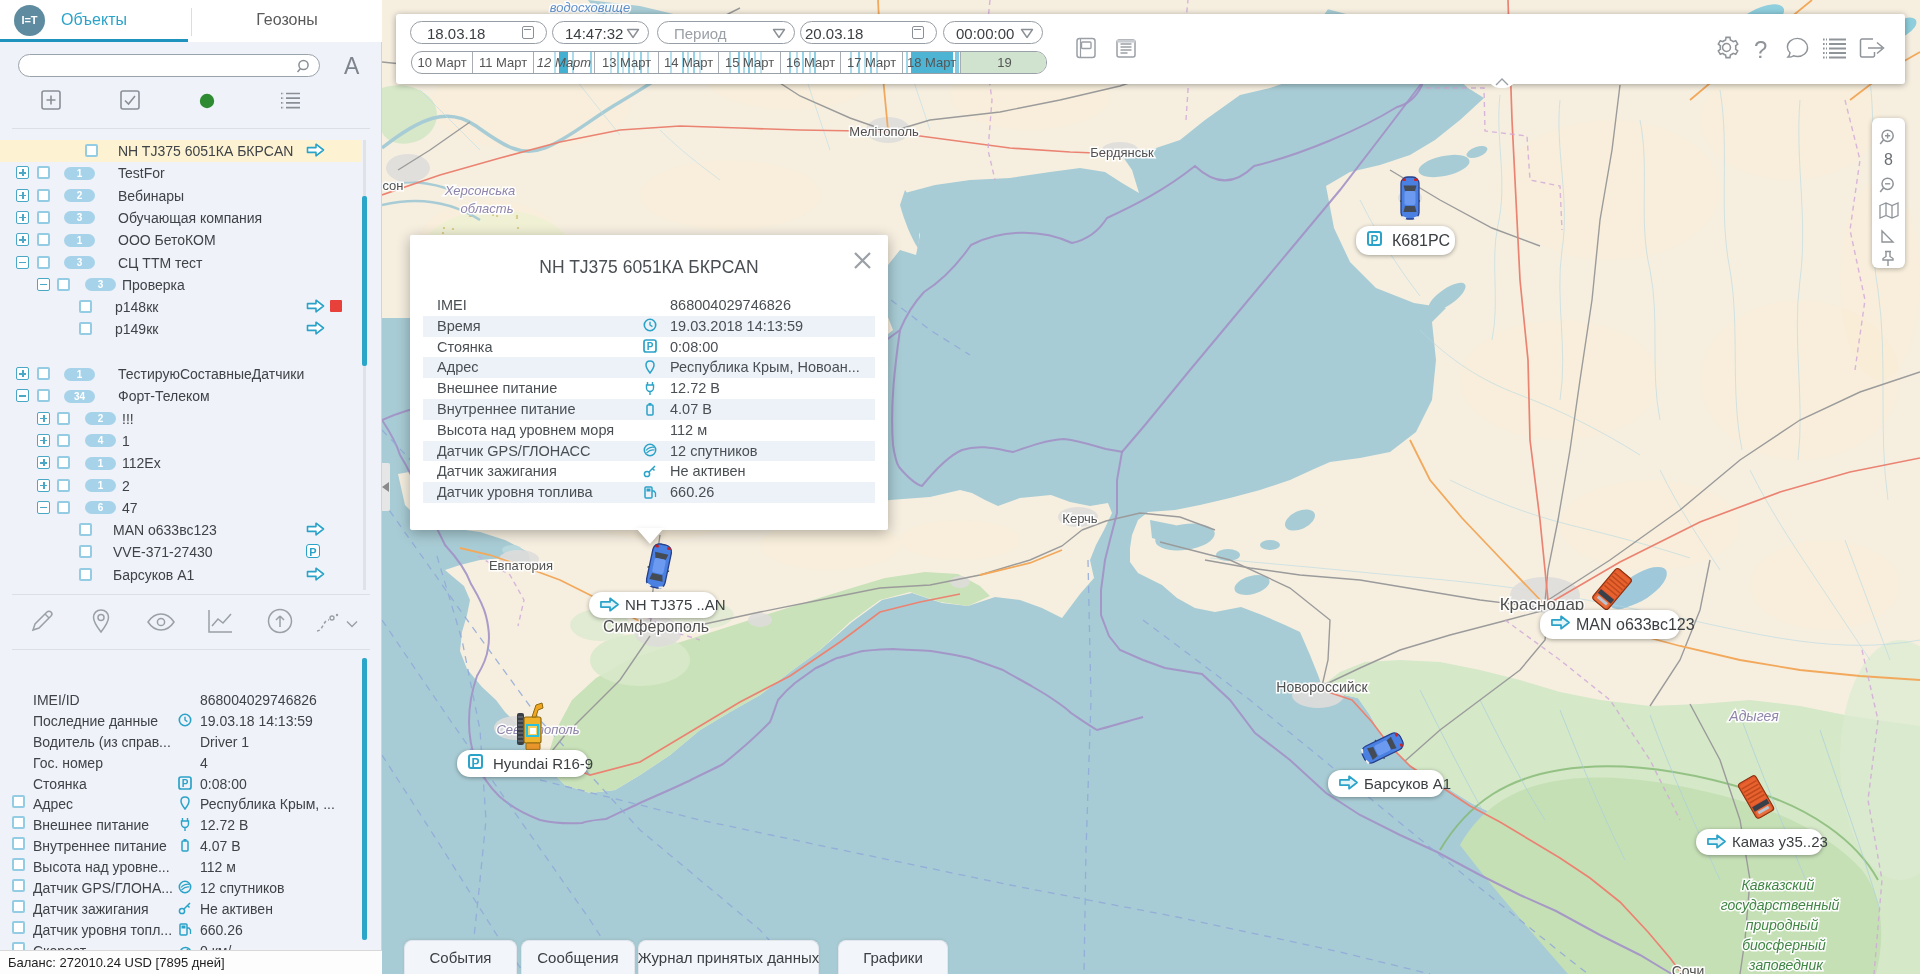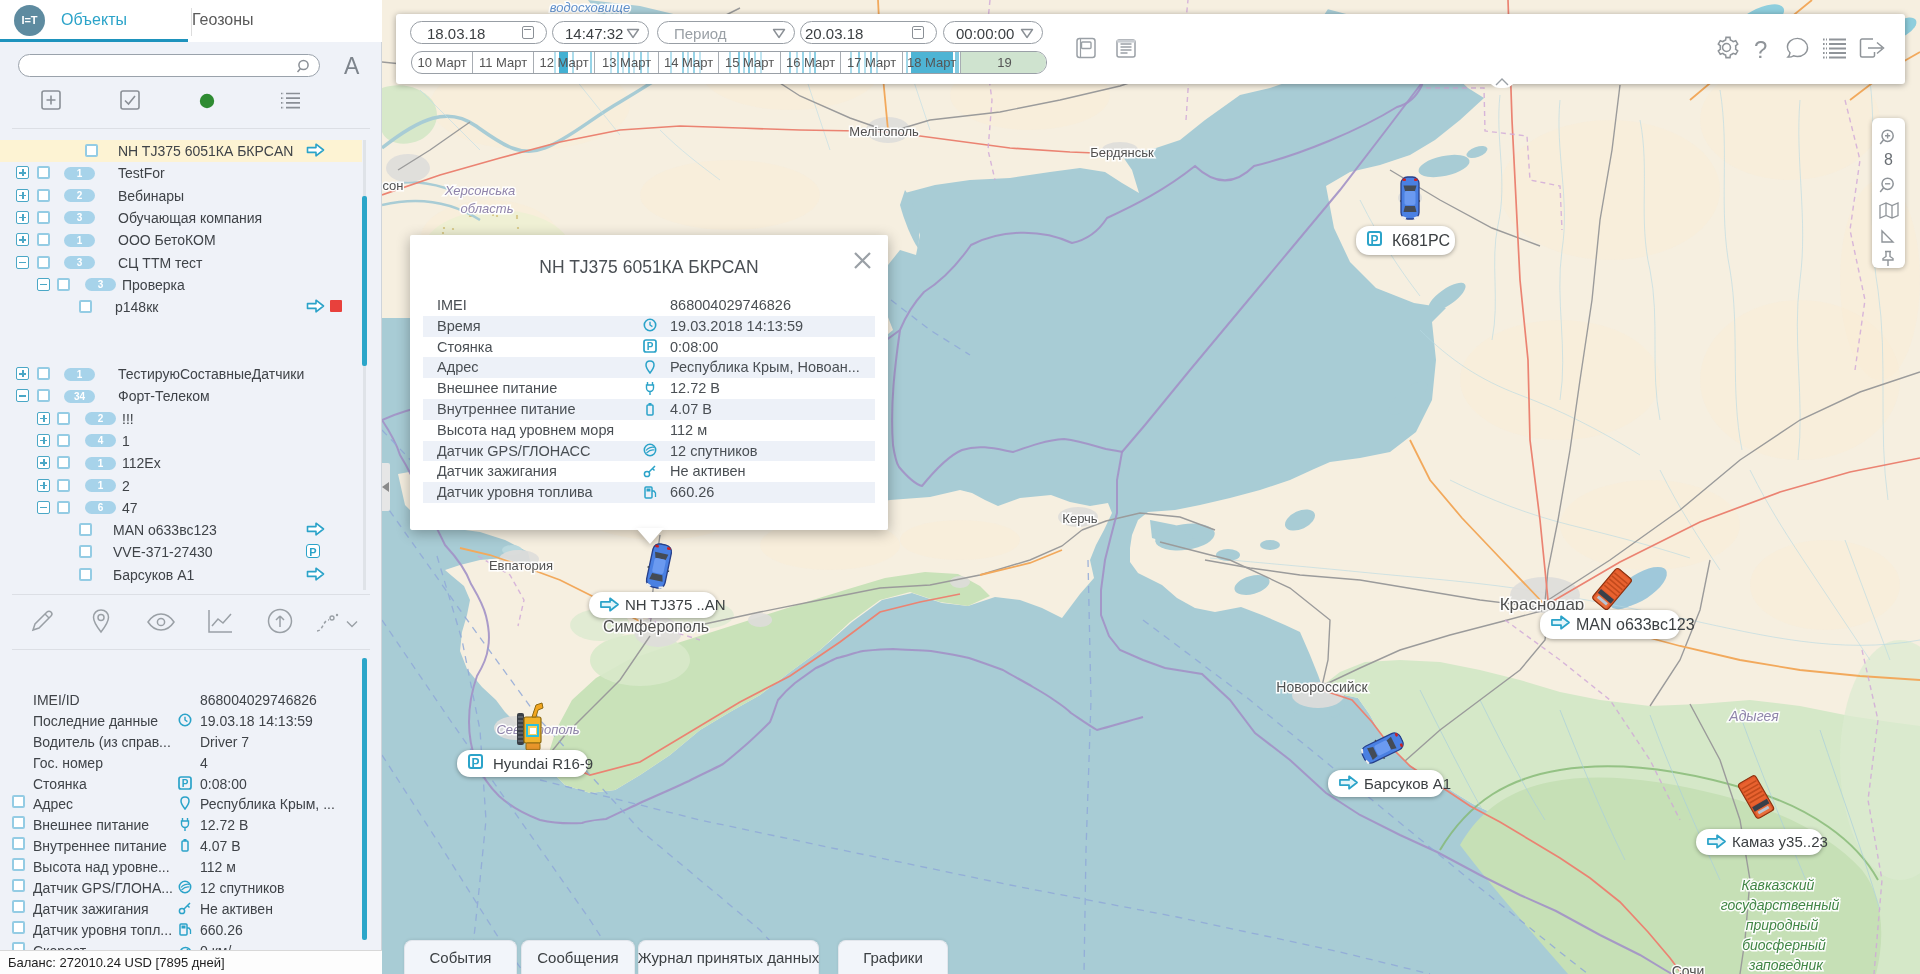--- a/index.html
+++ b/index.html
@@ -1,21 +1,21 @@
 <!DOCTYPE html>
 <html lang="ru"><head><meta charset="utf-8">
 <title>FT Monitoring</title>
 <style>
 *{margin:0;padding:0;box-sizing:border-box}
 html,body{width:1920px;height:974px;overflow:hidden;font-family:"Liberation Sans",sans-serif;background:#a8ccd5}
 #sidebar{position:absolute;left:0;top:0;width:382px;height:974px;background:#eff2f8;z-index:30;border-right:1px solid #cfd4da}
 #sbhead{position:absolute;left:0;top:0;width:382px;height:42px;background:#fff}
 #logo{position:absolute;left:14px;top:5px;width:31px;height:31px;border-radius:50%;background:#5e8ba0;color:#fff;font-size:11px;font-weight:bold;text-align:center;line-height:31px;letter-spacing:0px}
 .tab1{position:absolute;left:46px;top:0;width:96px;height:40px;line-height:40px;text-align:center;color:#2ba3c9;font-size:16px}
-.tab2{position:absolute;left:192px;top:0;width:190px;height:40px;line-height:40px;color:#5a5a5a;font-size:16px}
+.tab2{position:absolute;left:192px;top:0;width:190px;height:40px;line-height:40px;text-align:center;color:#5a5a5a;font-size:16px}
 #tabline{position:absolute;left:0;top:39px;width:188px;height:3px;background:#1e93bd}
 #vdiv{position:absolute;left:191px;top:8px;width:1px;height:28px;background:#ddd}
 #search{position:absolute;left:18px;top:54px;width:302px;height:23px;border:1px solid #9aa2ab;border-radius:12px;background:#fff}
 #searchA{position:absolute;left:344px;top:53px;font-size:23px;color:#7d848c}
 .tbico{position:absolute;top:90px;color:#8a8f96}
 .hr{position:absolute;left:12px;width:358px;height:1px;background:#dcdfe5}
 .trow{position:absolute;left:0;width:360px;height:22px;font-size:14px;color:#3f4348}
 .trow .lbl{position:absolute;top:3px;white-space:nowrap}
 .cb{position:absolute;top:4px;width:13px;height:13px;border:2px solid #94cce4;border-radius:2px;background:#fff}
 .exp{position:absolute;top:4px;width:13px;height:13px;border:1px solid #4aa7c6;border-radius:2px;background:#fff}
@@ -305,21 +305,21 @@
     </div>
     <div class="pill" style="left:547px;top:7px;width:100px">
       <span class="ptx" style="left:12px">00:00:00</span>
       <svg style="position:absolute;right:8px;top:6px" width="14" height="11" viewBox="0 0 14 11">
         <path d="M1.5 1.5 H12.5 L7 9.5 Z" fill="#fff" stroke="#8b9096" stroke-width="1.4" stroke-linejoin="round"></path>
       </svg>
     </div>
     <div id="timeline">
       <div class="tcell" style="left:0px;width:60px;border-left:none;"><span style="position:relative">10 Март</span></div>
       <div class="tcell" style="left:60px;width:61px;"><span style="position:relative">11 Март</span></div>
-      <div class="tcell" style="left:121px;width:61px;"><svg width="61" height="21" style="position:absolute;left:0;top:0">
+      <div class="tcell" style="left:121px;width:61px;font-style:italic;"><svg width="61" height="21" style="position:absolute;left:0;top:0">
           <rect x="20" y="0" width="2" height="21" fill="#2fa7cd" opacity="0.35"></rect>
           <rect x="25" y="0" width="9" height="21" fill="#2fa7cd" opacity="0.90"></rect>
           <rect x="38" y="0" width="2" height="21" fill="#2fa7cd" opacity="0.40"></rect>
           <rect x="56" y="0" width="2" height="21" fill="#2fa7cd" opacity="0.50"></rect>
         </svg><span style="position:relative">12 Март</span></div>
       <div class="tcell" style="left:182px;width:64px;"><svg width="64" height="21" style="position:absolute;left:0;top:0">
           <rect x="15" y="0" width="2" height="21" fill="#2fa7cd" opacity="0.30"></rect>
           <rect x="22" y="0" width="2" height="21" fill="#2fa7cd" opacity="0.55"></rect>
           <rect x="27" y="0" width="2" height="21" fill="#2fa7cd" opacity="0.30"></rect>
           <rect x="33" y="0" width="2" height="21" fill="#2fa7cd" opacity="0.55"></rect>
@@ -674,20 +674,27 @@
       <span class="lbl" style="left:122px">Проверка</span>
     </div>
     <div class="trow" style="top:296.1px;">
       <span class="cb" style="left:79px"></span>
       <span class="lbl" style="left:115px">р148кк</span>
       <svg class="arr" style="left:306px" viewBox="0 0 19 14">
         <path d="M1.5 4.6 L10 4.6 L10 1.2 L17.5 7 L10 12.8 L10 9.4 L1.5 9.4 Z" fill="#fff" stroke="#2ba3c9" stroke-width="1.6" stroke-linejoin="round"></path>
       </svg>
       <span class="redsq" style="left:330px"></span>
     </div>
+    <div class="trow" style="top:318.4px;">
+      <span class="cb" style="left:79px"></span>
+      <span class="lbl" style="left:115px">р149кк</span>
+      <svg class="arr" style="left:306px" viewBox="0 0 19 14">
+        <path d="M1.5 4.6 L10 4.6 L10 1.2 L17.5 7 L10 12.8 L10 9.4 L1.5 9.4 Z" fill="#fff" stroke="#2ba3c9" stroke-width="1.6" stroke-linejoin="round"></path>
+      </svg>
+    </div>
     <div class="trow" style="top:363.0px;">
       <span class="exp plus" style="left:16px">
         <i></i>
         <b></b>
       </span>
       <span class="cb" style="left:37px"></span>
       <span class="badge" style="left:64px">1</span>
       <span class="lbl" style="left:118px">ТестируюСоставныеДатчики</span>
     </div>
     <div class="trow" style="top:385.3px;">
@@ -800,21 +807,21 @@
     <div class="drow" style="top:709.8px">
       <span class="dl">Последние данные</span>
       <span class="dvi"><svg width="14" height="14" viewBox="0 0 14 14">
           <circle cx="7" cy="7" r="5.7" fill="none" stroke="#2ba3c9" stroke-width="1.6"></circle>
           <path d="M7 3.8V7l2.4 1.6" fill="none" stroke="#2ba3c9" stroke-width="1.4"></path>
         </svg></span>
       <span class="dv">19.03.18 14:13:59</span>
     </div>
     <div class="drow" style="top:730.7px">
       <span class="dl">Водитель (из справ...</span>
-      <span class="dv">Driver 7</span>
+      <span class="dv">Driver 1</span>
     </div>
     <div class="drow" style="top:751.6px">
       <span class="dl">Гос. номер</span>
       <span class="dv">4</span>
     </div>
     <div class="drow" style="top:772.5px">
       <span class="dl">Стоянка</span>
       <span class="dvi"><svg width="14" height="14" viewBox="0 0 14 14">
           <rect x="1" y="1" width="12" height="12" rx="2" fill="none" stroke="#2ba3c9" stroke-width="1.7"></rect>
           <text x="7" y="10.8" font-size="10" font-weight="bold" fill="#2ba3c9" text-anchor="middle">P</text>

